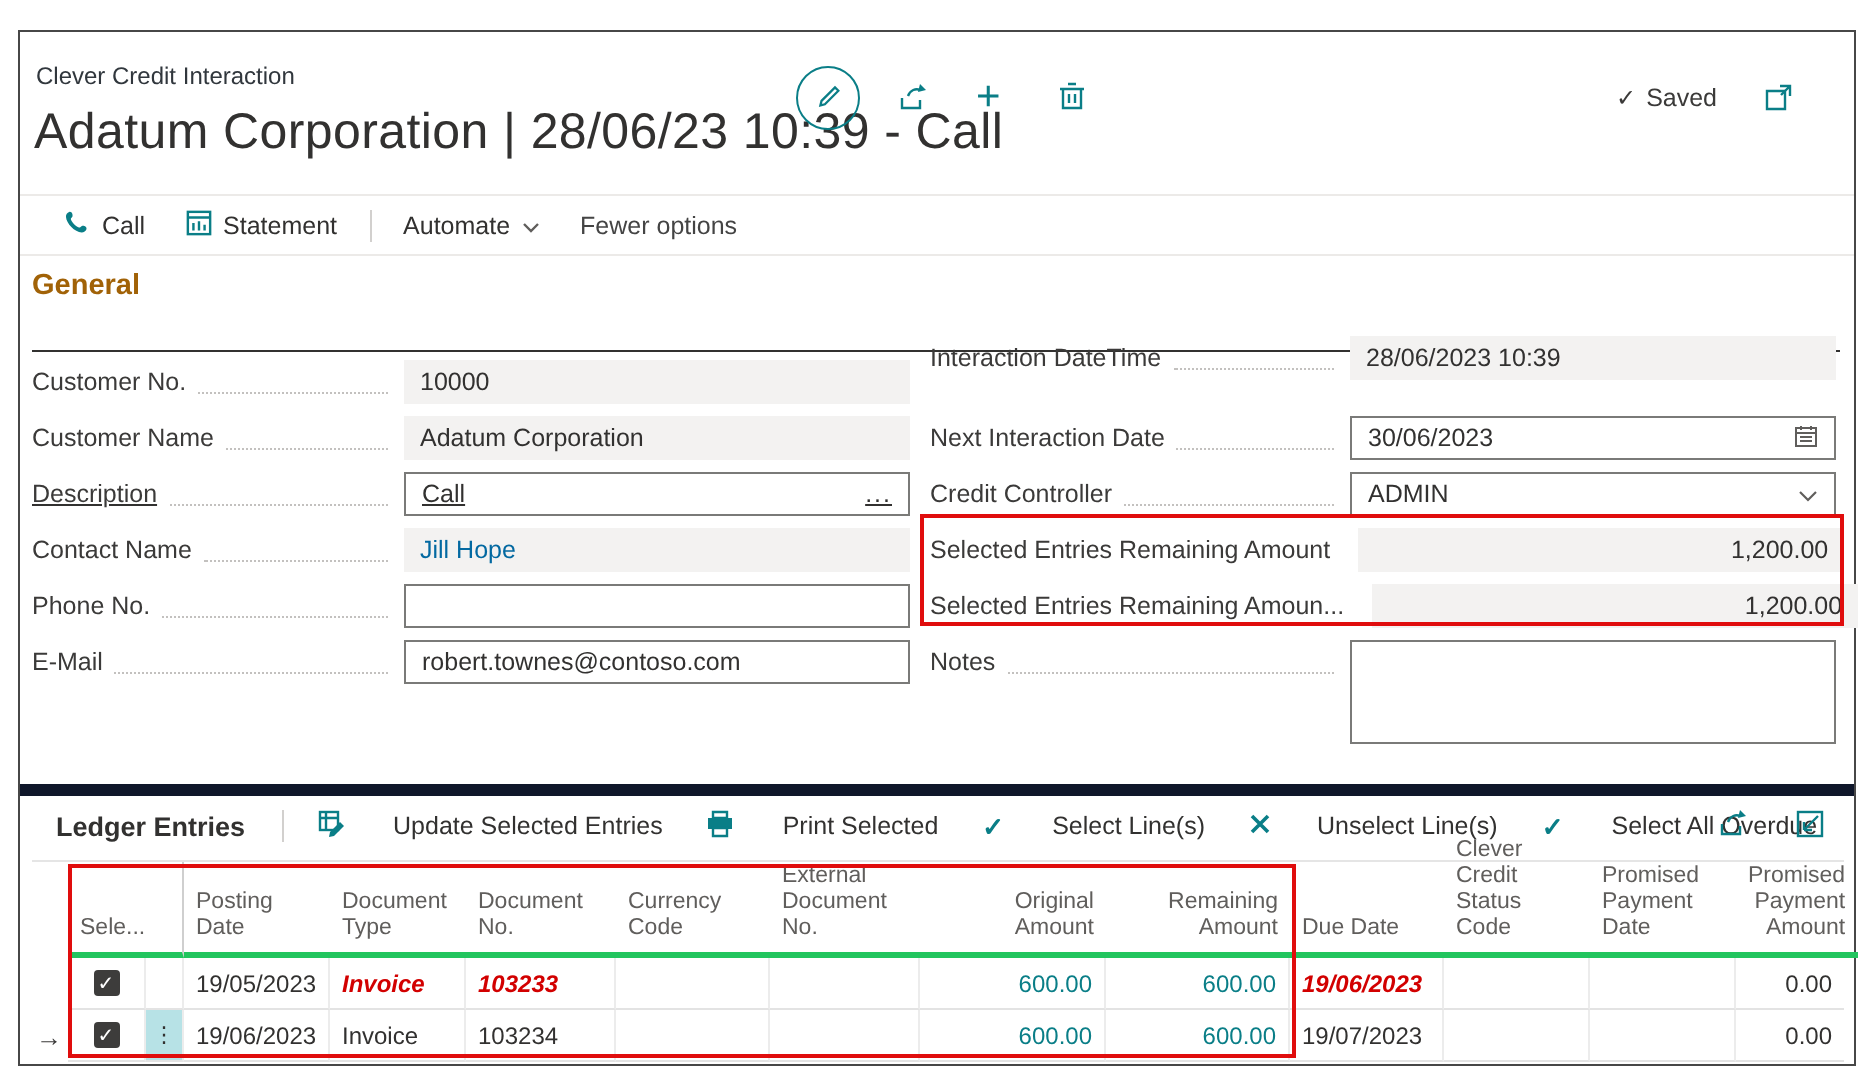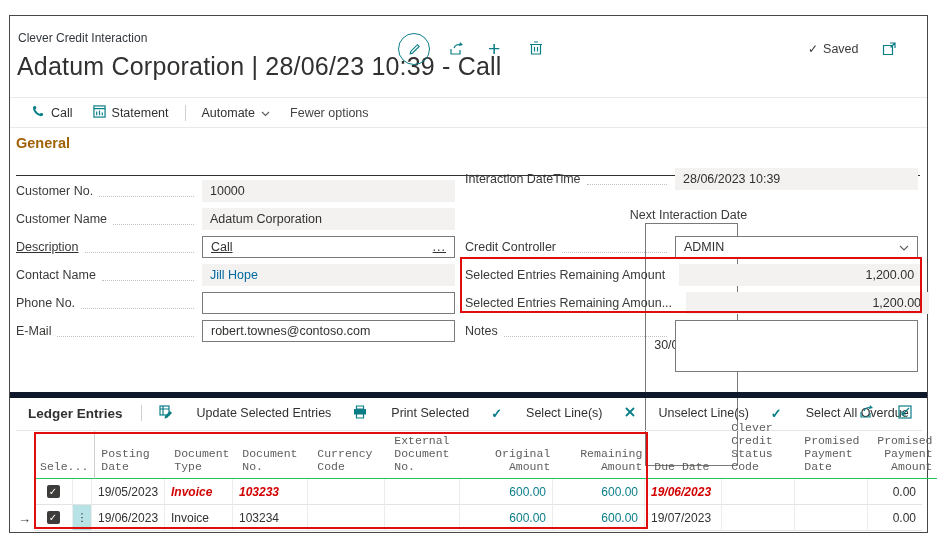--- a/index.html
+++ b/index.html
@@ -58,21 +58,21 @@
   .lbtn { display:flex; align-items:center; gap:24px; padding:0 11px; cursor:pointer; }
   .lbtn .g { color:#0a7e87; font-weight:700; font-size:13px; }
   .ledger-right { position:absolute; right:14px; top:0; height:100%; display:flex; align-items:center; gap:22px; }
 
   
   .table { position:absolute; left:16px; top:430px; width:906px; font-size:12px; }
   .trow { display:flex; }
   .cell { display:flex; align-items:center; padding:0 6px; height:26px; border-right:1px solid #ececec;
           border-bottom:1px solid #e3e3e3; overflow:hidden; white-space:nowrap; }
   .hcell { display:flex; align-items:flex-end; padding:2px 6px 5px 6px; height:48px; color:#605e5c;
-           font-size:11.5px; line-height:13px; white-space:pre-line; border-bottom:1px solid #22c55e;font-family:Liberation Mono, monospace; }
+           font-size:11.5px; line-height:13px; white-space:pre-line; border-bottom:3px solid #22c55e; }
   .thead { border-top:1px solid #e5e5e5; }
   .r { justify-content:flex-end; text-align:right; }
   .c-arrow { flex:0 0 18px; border:none !important; padding:0 2px; }
   .c-selhdr { flex:0 0 58px; border-right:1px solid #cfcfcf; }
   .c-cb { flex:0 0 39px; justify-content:center; }
   .c-dots { flex:0 0 19px; justify-content:center; padding:0; }
   .c-post { flex:0 0 73px; }
   .c-dtype { flex:0 0 68px; }
   .c-dno { flex:0 0 75px; }
   .c-curr { flex:0 0 77px; }
@@ -199,21 +199,21 @@
     <span class="flabel">E-Mail</span>
     <span class="leader"></span>
     <div class="fval edit">robert.townes@contoso.com</div>
   </div>
 
   <div class="frow right" style="top:168px;">
     <span class="flabel">Interaction DateTime</span>
     <span class="leader"></span>
     <div class="fval gray">28/06/2023 10:39</div>
   </div>
-  <div class="frow right" style="top:208px;flex-direction:column;">
+  <div class="frow right" style="top:208px;">
     <span class="flabel">Next Interaction Date</span>
     <span class="leader"></span>
     <div class="fval edit">
       <span>30/06/2023</span>
       <span class="grow"></span>
       <span>
         <svg width="12" height="12" viewBox="0 0 12 12">
             <rect x="1" y="2" width="10" height="9" fill="none" stroke="#605e5c"></rect>
             <path d="M1 4.5h10 M3.5 1v2 M8.5 1v2 M3 6.5h6 M3 8.5h6" stroke="#605e5c"></path>
           </svg>

